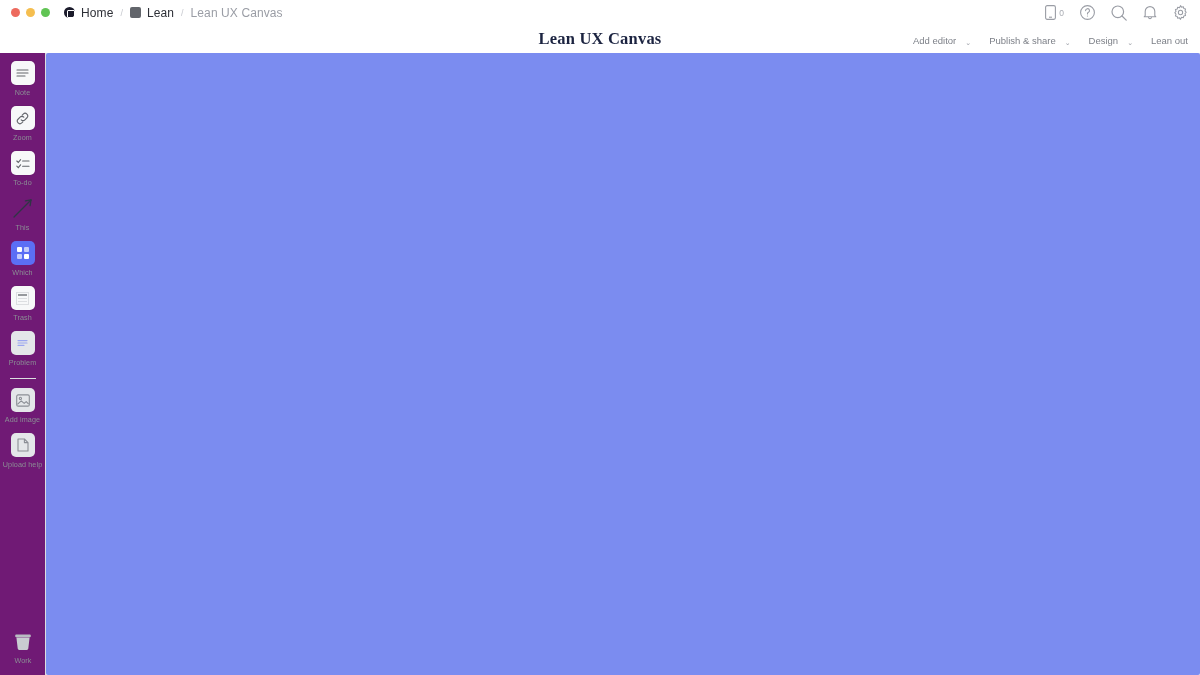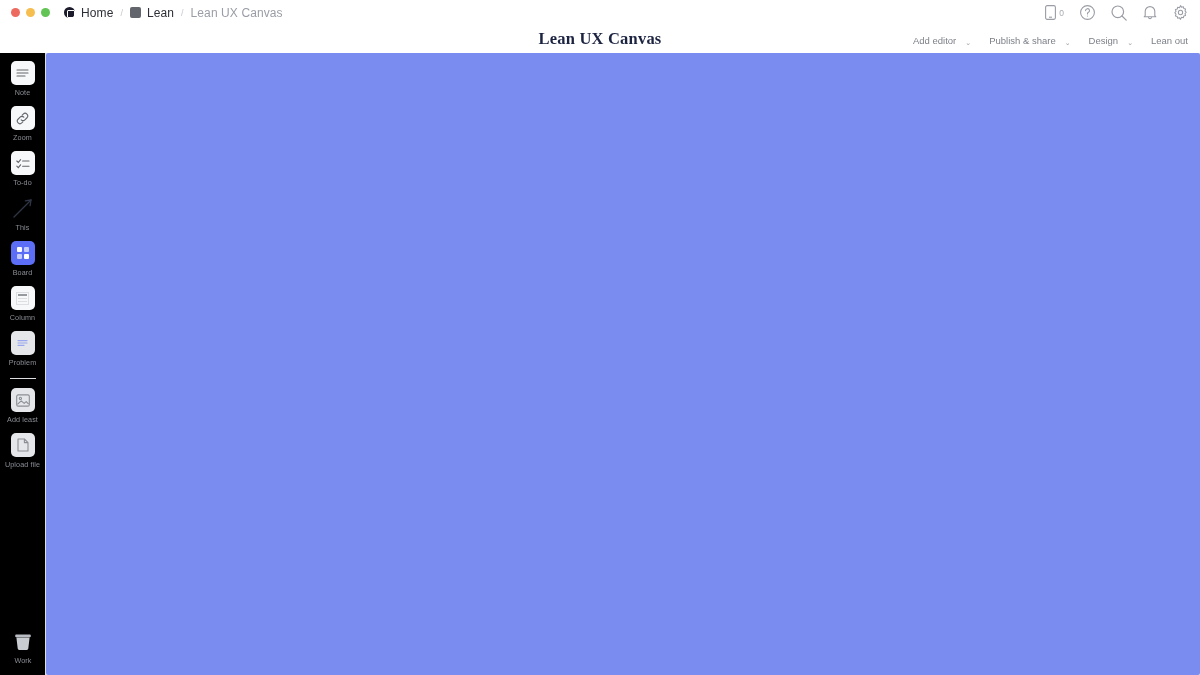--- a/index.html
+++ b/index.html
@@ -69,21 +69,21 @@
   }
   .act {
     font-size: 9.5px; color: #7d8088; display: flex; align-items: flex-end; gap: 9px;
     white-space: nowrap;
   }
   .caret { font-size: 7px; color: #9a9da5; position: relative; top: 1px; }
 
   
   .leftbar {
     position: absolute; top: 53px; left: 0; width: 46px; height: 622px;
-    background: #000000;
+    background: #701a75;
     border-right: 1px solid #dcdee1;
     display: flex; flex-direction: column; align-items: center;
     padding-top: 8px;
   }
   .tool { width: 46px; display: flex; flex-direction: column; align-items: center; margin-bottom: 9px; }
   .tool-box {
     width: 24px; height: 24px; border-radius: 5px; background: #f7f8f9;
     display: flex; align-items: center; justify-content: center;
     box-shadow: 0 0 0 1px rgba(0,0,0,0.04);
   }
@@ -293,33 +293,33 @@
 
   <div class="tool">
     <span class="tool-box active">
       <svg width="14" height="14" viewBox="0 0 14 14">
         <rect x="1" y="1" width="5" height="5" rx="1" fill="#ffffff"></rect>
         <rect x="8" y="1" width="5" height="5" rx="1" fill="#c3cbfb"></rect>
         <rect x="1" y="8" width="5" height="5" rx="1" fill="#c3cbfb"></rect>
         <rect x="8" y="8" width="5" height="5" rx="1" fill="#ffffff"></rect>
       </svg>
     </span>
-    <span class="tool-label">Board</span>
+    <span class="tool-label">Which</span>
   </div>
 
   <div class="tool">
     <span class="tool-box">
       <svg width="13" height="13" viewBox="0 0 13 13">
         <rect x="0.5" y="0.5" width="12" height="12" fill="#f7f8f9" stroke="#dcdee1" stroke-width="1"></rect>
         <line x1="2" y1="3" x2="11" y2="3" stroke="#62656b" stroke-width="1.3"></line>
         <line x1="2" y1="6.5" x2="11" y2="6.5" stroke="#dcdee1" stroke-width="1"></line>
         <line x1="2" y1="9.5" x2="11" y2="9.5" stroke="#dcdee1" stroke-width="1"></line>
       </svg>
     </span>
-    <span class="tool-label">Column</span>
+    <span class="tool-label">Trash</span>
   </div>
 
   <div class="tool">
     <span class="tool-box soft">
       <svg width="15" height="13" viewBox="0 0 15 13" fill="none">
         <path d="M1 1h13v8.2H5.8L3.2 12V9.2H1z" fill="#e4e6e9"></path>
         <line x1="3" y1="3.6" x2="12" y2="3.6" stroke="#9aa6f0" stroke-width="1.2" stroke-linecap="round"></line>
         <line x1="3" y1="6" x2="12" y2="6" stroke="#9aa6f0" stroke-width="1.2" stroke-linecap="round"></line>
         <line x1="3" y1="8.3" x2="9" y2="8.3" stroke="#9aa6f0" stroke-width="1.2" stroke-linecap="round"></line>
       </svg>
@@ -330,31 +330,31 @@
   <div class="divider"></div>
 
   <div class="tool">
     <span class="tool-box soft">
       <svg width="14" height="13" viewBox="0 0 14 13" fill="none" stroke="#8b8e95" stroke-width="1.1">
         <rect x="0.7" y="0.9" width="12.6" height="11.2" rx="1.4"></rect>
         <circle cx="4.4" cy="4.4" r="1.1"></circle>
         <path d="M1.4 10.4 5.2 6.8l3 2.6 2-1.8 2.4 2.4" stroke-linejoin="round"></path>
       </svg>
     </span>
-    <span class="tool-label">Add least</span>
+    <span class="tool-label">Add image</span>
   </div>
 
   <div class="tool">
     <span class="tool-box soft">
       <svg width="12" height="14" viewBox="0 0 12 14" fill="none" stroke="#8b8e95" stroke-width="1.1" stroke-linejoin="round">
         <path d="M1 1h6.4L11 4.6V13H1z"></path>
         <path d="M7.4 1v3.6H11"></path>
       </svg>
     </span>
-    <span class="tool-label">Upload file</span>
+    <span class="tool-label">Upload help</span>
   </div>
 
   <div class="trash-wrap">
     <span class="tool-box plain">
       <svg width="20" height="19" viewBox="0 0 20 19">
         <rect x="2.2" y="2.4" width="15.6" height="2.8" rx="1" fill="#b9bcc2"></rect>
         <path d="M3.4 5.4h13.2l-1.3 11.2a1.5 1.5 0 0 1-1.5 1.3H6.2a1.5 1.5 0 0 1-1.5-1.3z" fill="#c9ccd1"></path>
       </svg>
     </span>
     <span class="tool-label">Work</span>

